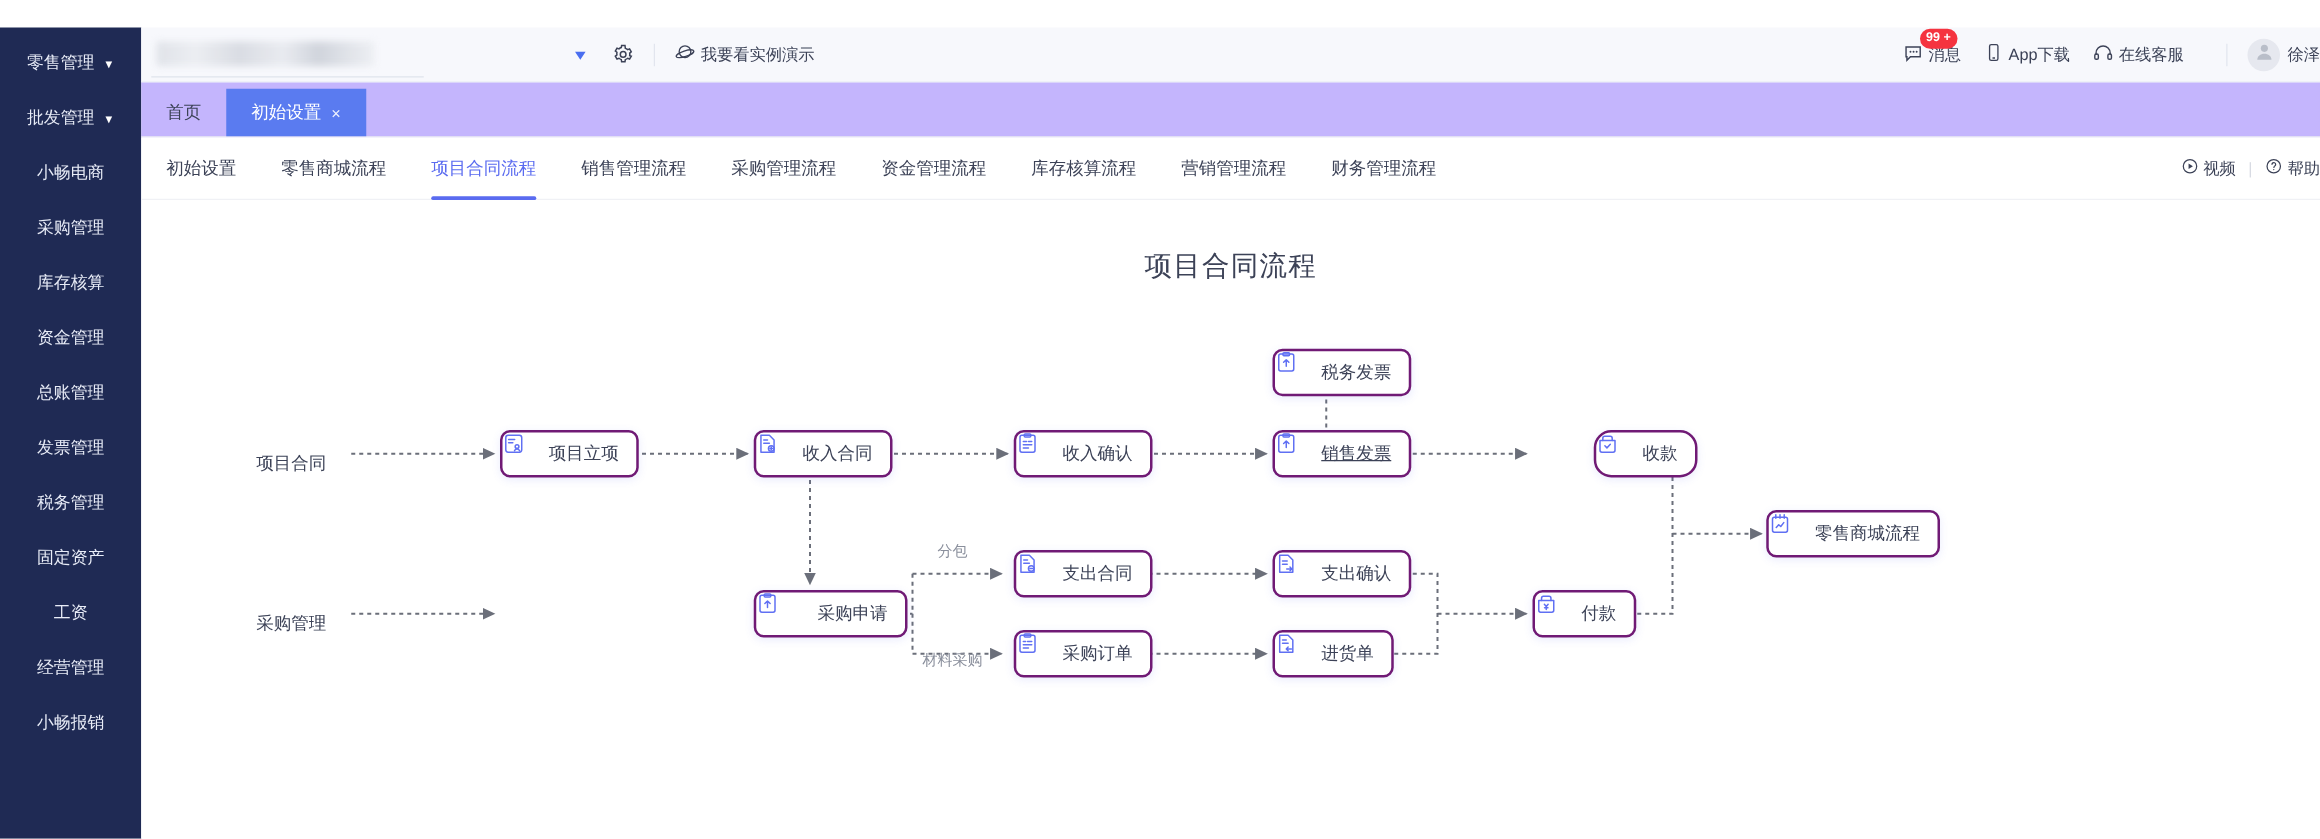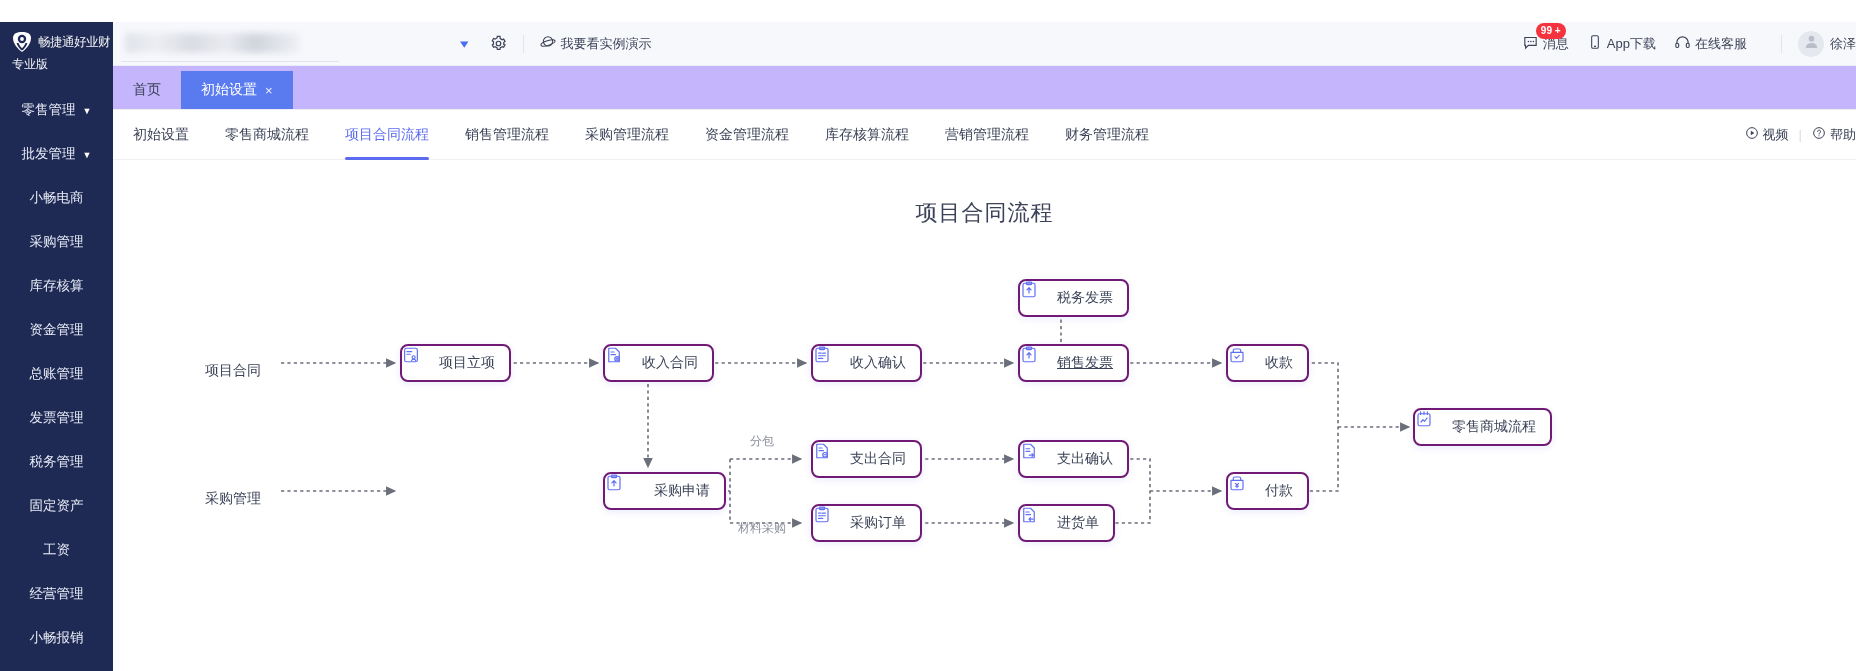--- a/index.html
+++ b/index.html
@@ -142,34 +142,20 @@
   .edgelabel {
     position:absolute; font-size:12px; color:#8a8f9c; white-space:nowrap;
   }
 </style>
 </head>
 <body>
 
 <div id="app">
 
   <div class="sidebar">
-    <div class="logo-block">
-      <div class="logo-row">
-        <span class="logo-mark">
-          <svg width="24" height="24" viewBox="0 0 24 24">
-            <path d="M3 8 C3 3.5 7 2 12 2 C17 2 21 3.5 21 8 C21 14 16 19 12 22 C8 19 3 14 3 8 Z" fill="#ffffff"></path>
-            <circle cx="12" cy="9" r="4.2" fill="#1f2a54"></circle>
-            <circle cx="12" cy="9" r="1.9" fill="#ffffff"></circle>
-            <path d="M6.5 13 C8 17 10 19.2 12 20.6 C14 19.2 16 17 17.5 13 L15.5 13 C14.4 15.6 13.2 17.2 12 18.2 C10.8 17.2 9.6 15.6 8.5 13 Z" fill="#1f2a54"></path>
-          </svg>
-        </span>
-        <span class="logo-text">畅捷通好业财</span>
-      </div>
-      <div class="logo-sub">专业版</div>
-    </div>
     <div class="side-menu" id="side-menu">
         <div class="side-item bright">
           <span>零售管理</span>
           <span class="caret">▼</span>
         </div>
         <div class="side-item bright">
           <span>批发管理</span>
           <span class="caret">▼</span>
         </div>
         <div class="side-item bright">
@@ -448,21 +434,21 @@
           <div class="node" style="left: 905px; top: 234px; text-decoration: underline;">
             <span style="width: 18px; height: 18px; flex: 0 0 auto; display: block;">
               <svg class="ic" viewBox="0 0 24 24" fill="none" stroke="#6070f3" stroke-width="1.6" stroke-linecap="round" stroke-linejoin="round">
                 <rect x="4" y="3" width="16" height="18" rx="2"></rect>
                 <rect x="8.5" y="1.5" width="7" height="3.2" rx="1"></rect>
                 <path d="M12 16V9M9.2 11.8L12 9l2.8 2.8"></path>
               </svg>
             </span>
             <span>销售发票</span>
           </div>
-          <div class="node" style="left: 1113px; top: 234px;">
+          <div class="node" style="left: 1162px; top: 234px; border-radius: 14px;">
             <span style="width: 18px; height: 18px; flex: 0 0 auto; display: block;">
               <svg class="ic" viewBox="0 0 24 24" fill="none" stroke="#6070f3" stroke-width="1.6" stroke-linecap="round" stroke-linejoin="round">
                 <path d="M4 8.5h16V19a2 2 0 01-2 2H6a2 2 0 01-2-2z"></path>
                 <path d="M7 8.5V6a2 2 0 012-2h6a2 2 0 012 2v2.5"></path>
                 <path d="M9.2 14.2l2.2 2.2 3.6-3.8"></path>
               </svg>
             </span>
             <span>收款</span>
           </div>
           <div class="node" style="left: 1300px; top: 298px;">

